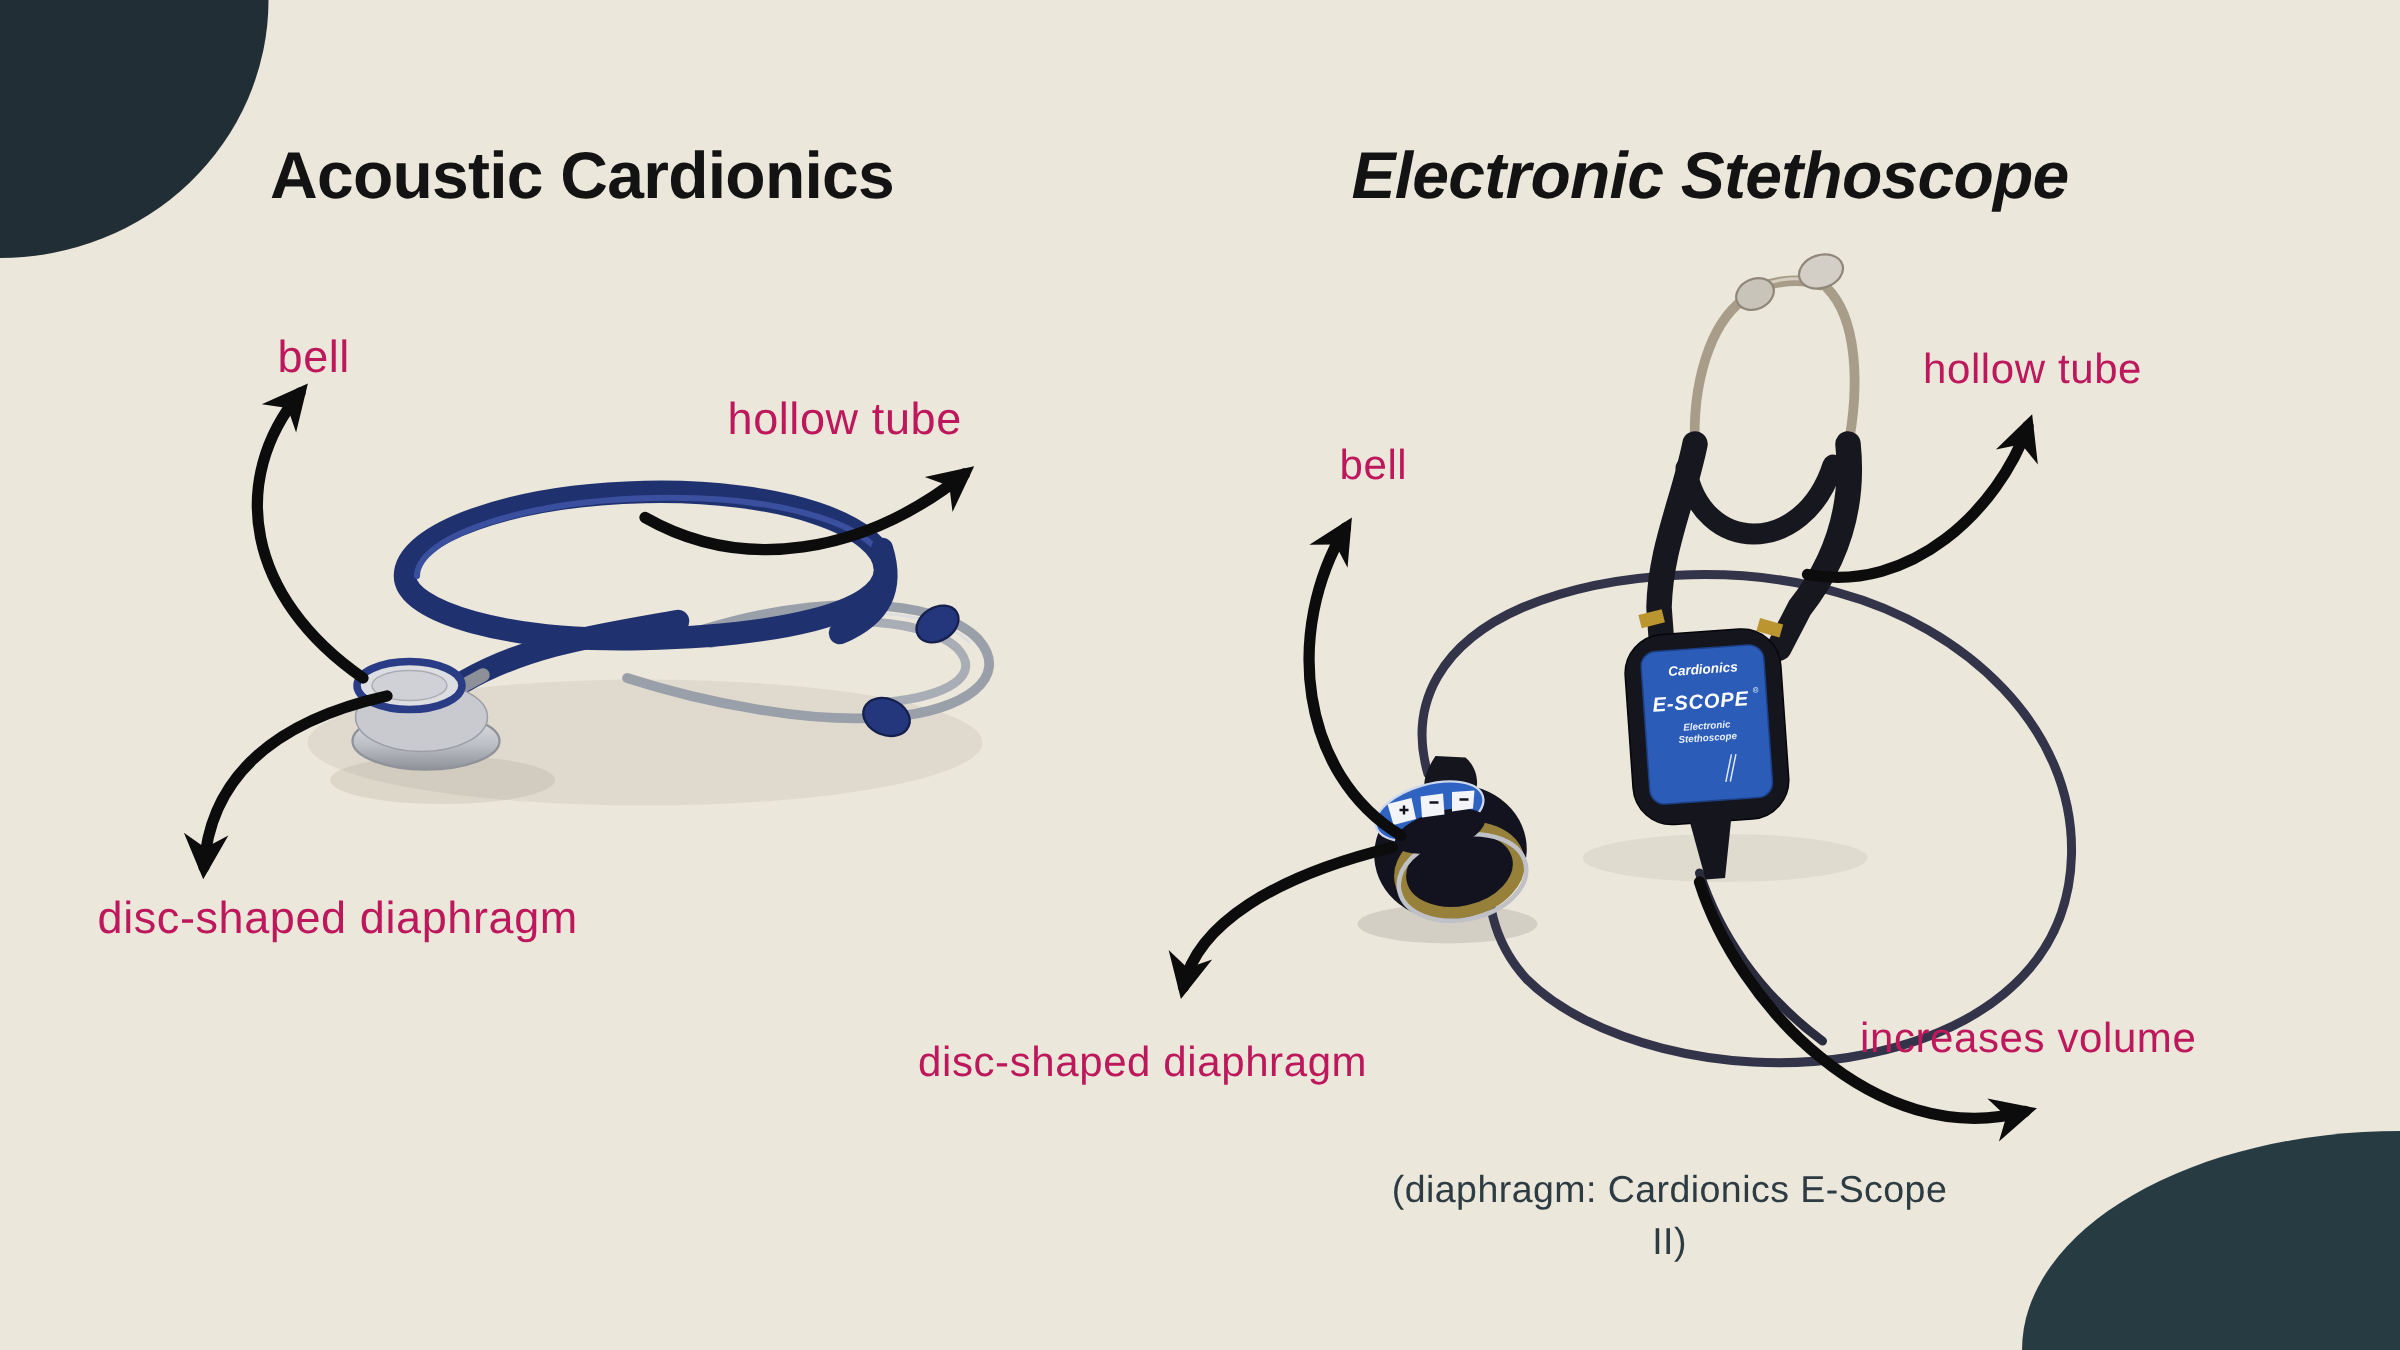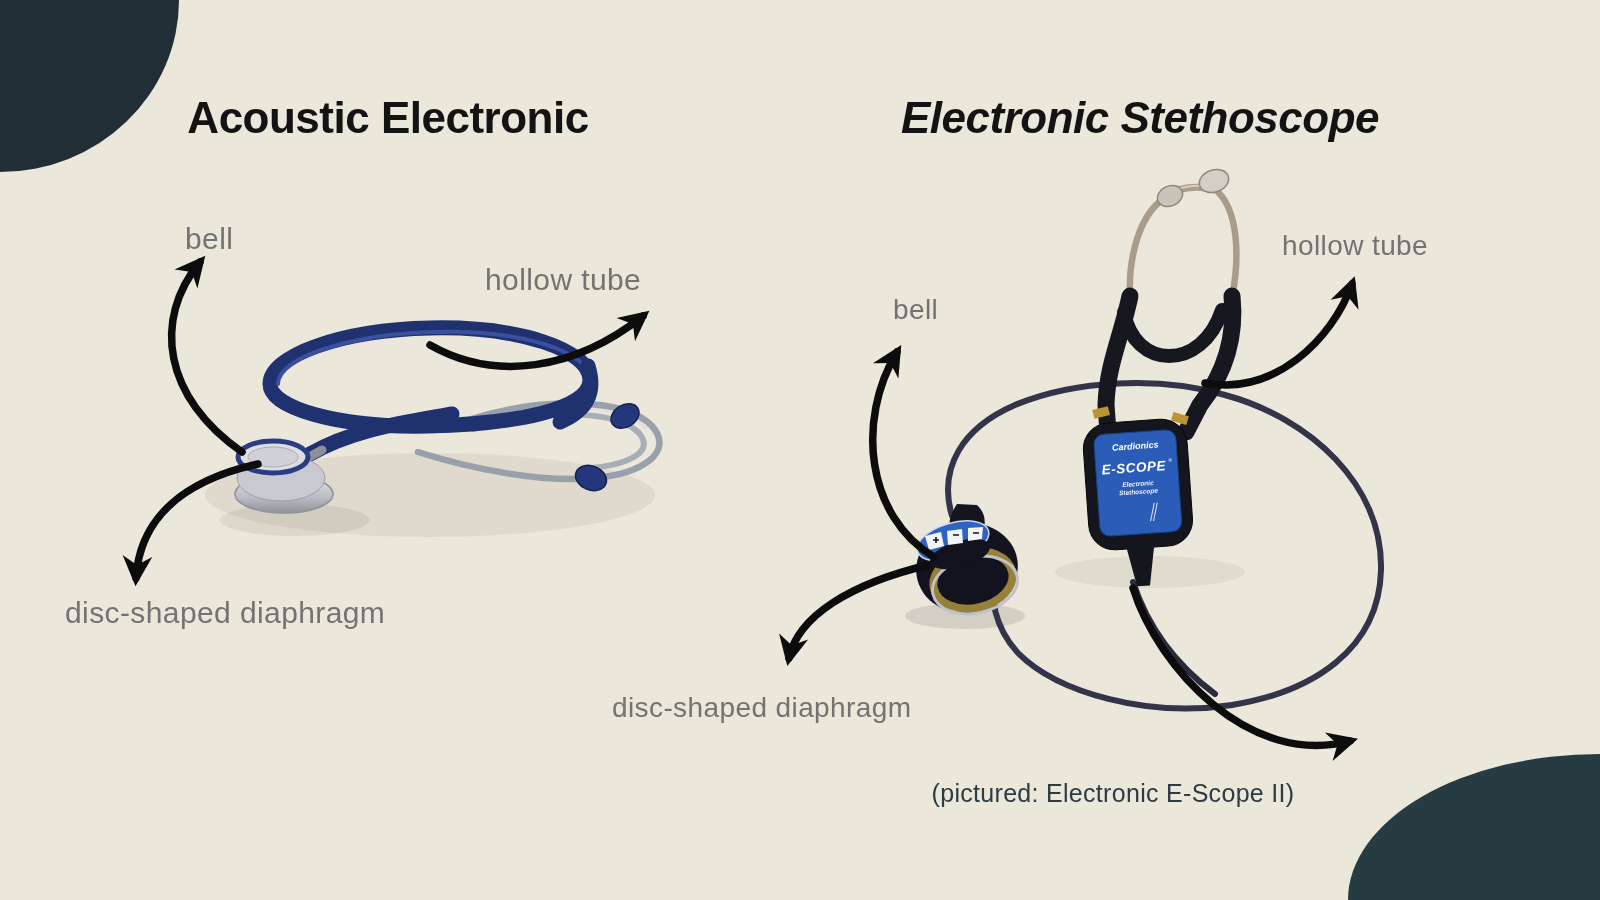--- a/index.html
+++ b/index.html
@@ -8,21 +8,21 @@
     background:#ece7db;font-family:"Liberation Sans", sans-serif;
   }
   .corner{position:absolute;background:#22333a;}
   #corner-tl{left:0;top:0;width:179px;height:172px;border-bottom-right-radius:100%;background:#212e35;}
   #corner-br{right:0;bottom:0;width:252px;height:146px;border-top-left-radius:100%;background:#263c42;}
   .title{
     position:absolute;transform:translateX(-50%);
     font-size:44px;font-weight:bold;letter-spacing:-0.5px;color:#131313;white-space:nowrap;
   }
   .label{
-    position:absolute;color:#737373;white-space:nowrap;letter-spacing:0.4px;
+    position:absolute;color:#be185d;white-space:nowrap;letter-spacing:0.4px;
   }
   .label-l{font-size:30px;}
   .label-r{font-size:28px;}
   .caption{
     position:absolute;transform:translateX(-50%);width:380px;text-align:center;
     font-size:25px;line-height:1.4;color:#2d3b42;letter-spacing:0.3px;
   }
   svg{position:absolute;left:0;top:0;}
   svg text{font-family:"Liberation Sans", sans-serif;}
 </style>
@@ -137,25 +137,26 @@
       <path d="M 242 452 C 164 398, 152 320, 200 262" marker-end="url(#ah)"></path>
       <path d="M 430 345 C 495 382, 575 370, 643 316" marker-end="url(#ah)"></path>
       <path d="M 258 464 C 186 480, 140 516, 136 578" marker-end="url(#ah)"></path>
       <path d="M 934 557 C 866 516, 856 420, 897 352" marker-end="url(#ah)"></path>
       <path d="M 1205 383 C 1274 396, 1332 340, 1352 284" marker-end="url(#ah)"></path>
       <path d="M 928 565 C 850 584, 798 616, 789 658" marker-end="url(#ah)"></path>
       <path d="M 1133 588 C 1158 668, 1250 768, 1350 741" marker-end="url(#ah)"></path>
     </g>
   </svg>
 
-  <div class="title" style="left:388px;top:93px;">Acoustic Electronic</div>
+  <div class="title" style="left:388px;top:93px;">Acoustic Cardionics</div>
   <div class="title" style="left:1140px;top:93px;font-style:italic;">Electronic Stethoscope</div>
 
   <div class="label label-l" style="left:185px;top:222px;">bell</div>
   <div class="label label-l" style="left:485px;top:263px;">hollow tube</div>
   <div class="label label-l" style="left:65px;top:596px;">disc-shaped diaphragm</div>
 
   <div class="label label-r" style="left:893px;top:294px;">bell</div>
   <div class="label label-r" style="left:1282px;top:230px;">hollow tube</div>
   <div class="label label-r" style="left:612px;top:692px;">disc-shaped diaphragm</div>
+  <div class="label label-r" style="left:1240px;top:676px;">increases volume</div>
 
-  <div class="caption" style="left:1113px;top:776px;">(pictured: Electronic E-Scope II)</div>
+  <div class="caption" style="left:1113px;top:776px;">(diaphragm: Cardionics E-Scope II)</div>
 </div>
 
 </body></html>

